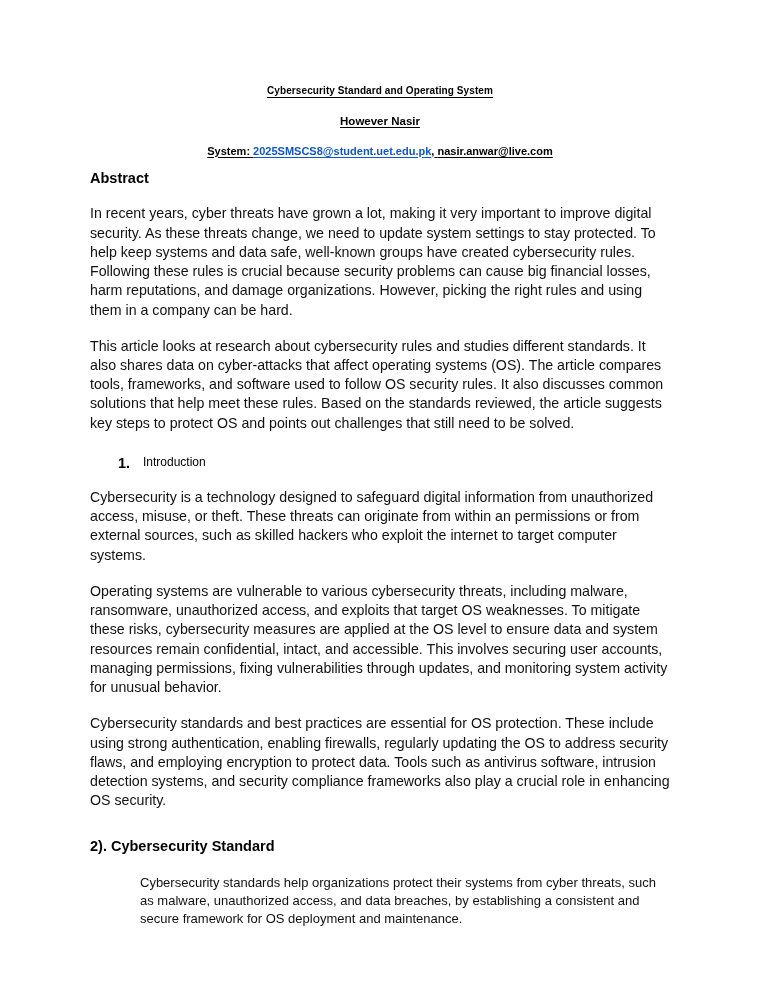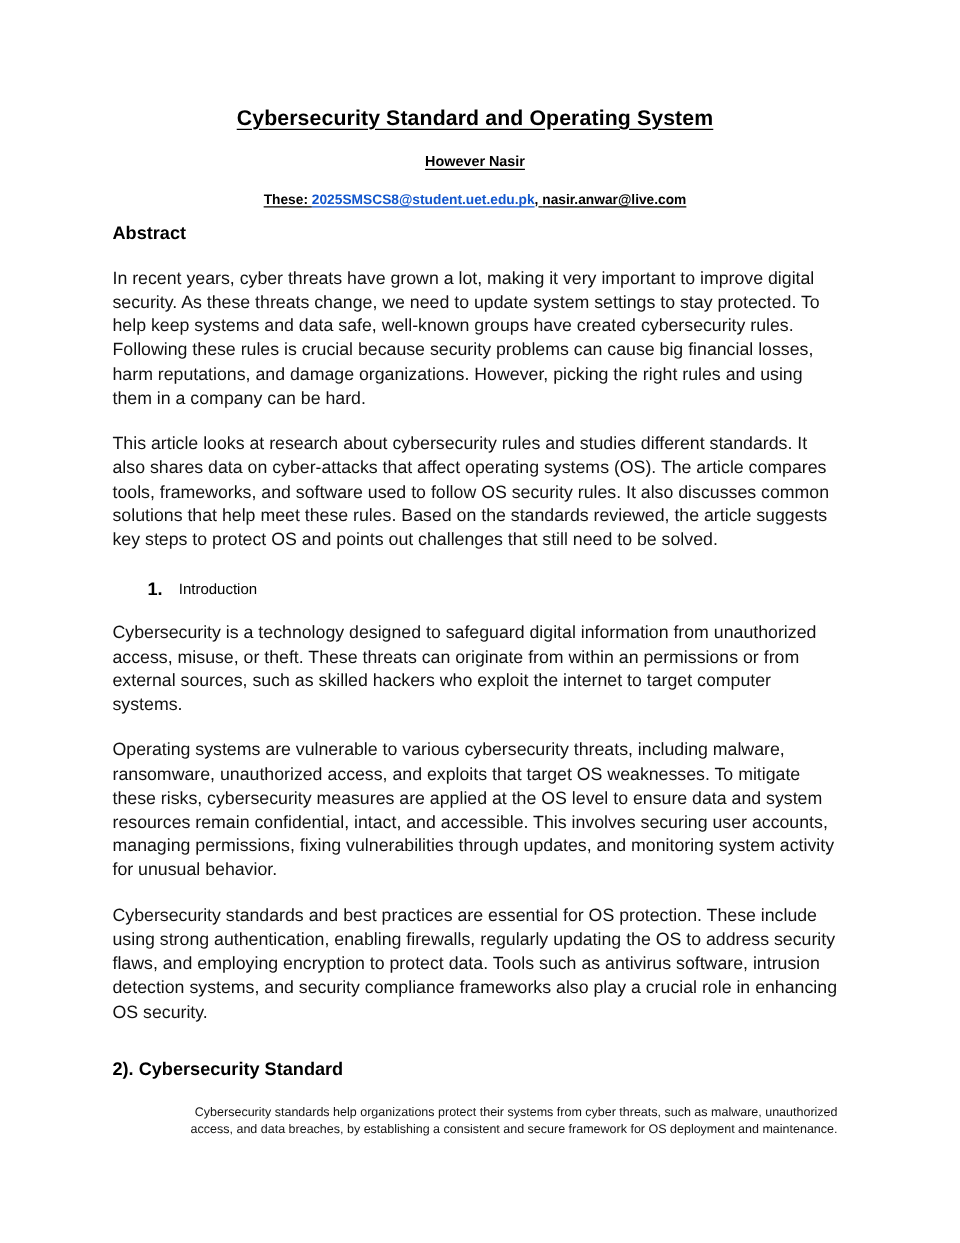--- a/index.html
+++ b/index.html
@@ -28,21 +28,21 @@
   .content {
     position: absolute;
     left: 90px;
     top: 0;
     width: 580px;
   }
 
   
   .doc-title {
     text-align: center;
-    font-size: 17px;
+    font-size: 10px;
     font-weight: bold;
     line-height: 1.35;
     letter-spacing: 0.1px;
     margin: 0;
     padding-top: 84px;
   }
   .doc-title .u { text-decoration: underline; text-underline-offset: 2.5px; }
 
   .doc-author {
     text-align: center;
@@ -107,27 +107,26 @@
     flex: none;
   }
   .numbered-heading .txt {
     font-size: 12px;
     font-weight: normal;
   }
 
   .h-standard { padding-top: 27px; }
 
   p.indented-par {
-    font-size: 10px;
+    font-size: 13px;
     line-height: 1.355;
     margin: 0;
     padding-top: 18px;
     padding-left: 50px;
     color: #111111;
-    text-align: right;
   }
 
   
   .footer {
     position: absolute;
     left: 90px;
     top: 908px;
     width: 590px;
   }
   .footer-rule {
@@ -161,21 +160,21 @@
 <body>
 
 <div class="page">
 
   <div class="content">
 
     <h1 class="doc-title"><span class="u">Cybersecurity Standard and Operating System</span></h1>
 
     <p class="doc-author"><span class="u">However Nasir</span></p>
 
-    <p class="doc-email"><span class="label u">These:</span><span class="u"> </span><span class="link">2025SMSCS8@student.uet.edu.pk</span><span class="sep">,</span><span class="mail2"> </span><span class="mail2">nasir.anwar@live.com</span></p>
+    <p class="doc-email"><span class="label u">System:</span><span class="u"> </span><span class="link">2025SMSCS8@student.uet.edu.pk</span><span class="sep">,</span><span class="mail2"> </span><span class="mail2">nasir.anwar@live.com</span></p>
 
     <h2 class="section-heading h-abstract">Abstract</h2>
 
     <p class="body-par">In recent years, cyber threats have grown a lot, making it very important to improve digital security. As these threats change, we need to update system settings to stay protected. To help keep systems and data safe, well-known groups have created cybersecurity rules. Following these rules is crucial because security problems can cause big financial losses, harm reputations, and damage organizations. However, picking the right rules and using them in a company can be hard.</p>
 
     <p class="body-par">This article looks at research about cybersecurity rules and studies different standards. It also shares data on cyber-attacks that affect operating systems (OS). The article compares tools, frameworks, and software used to follow OS security rules. It also discusses common solutions that help meet these rules. Based on the standards reviewed, the article suggests key steps to protect OS and points out challenges that still need to be solved.</p>
 
     <div class="numbered-heading">
       <span class="num">1.</span>
       <span class="txt">Introduction</span>

